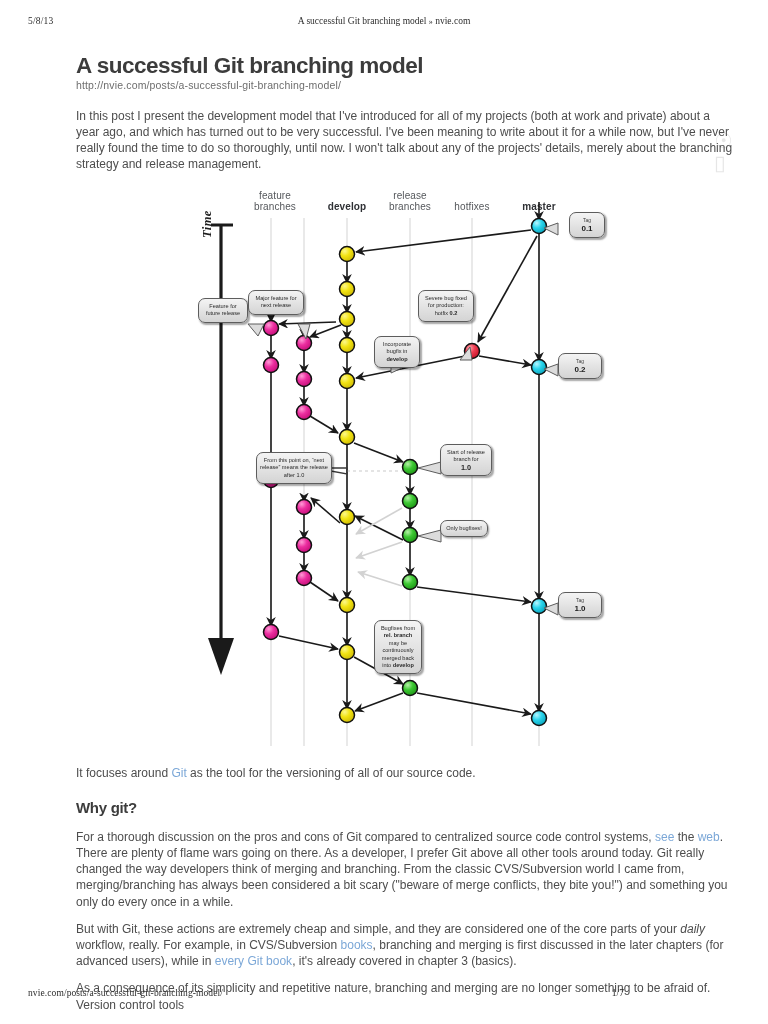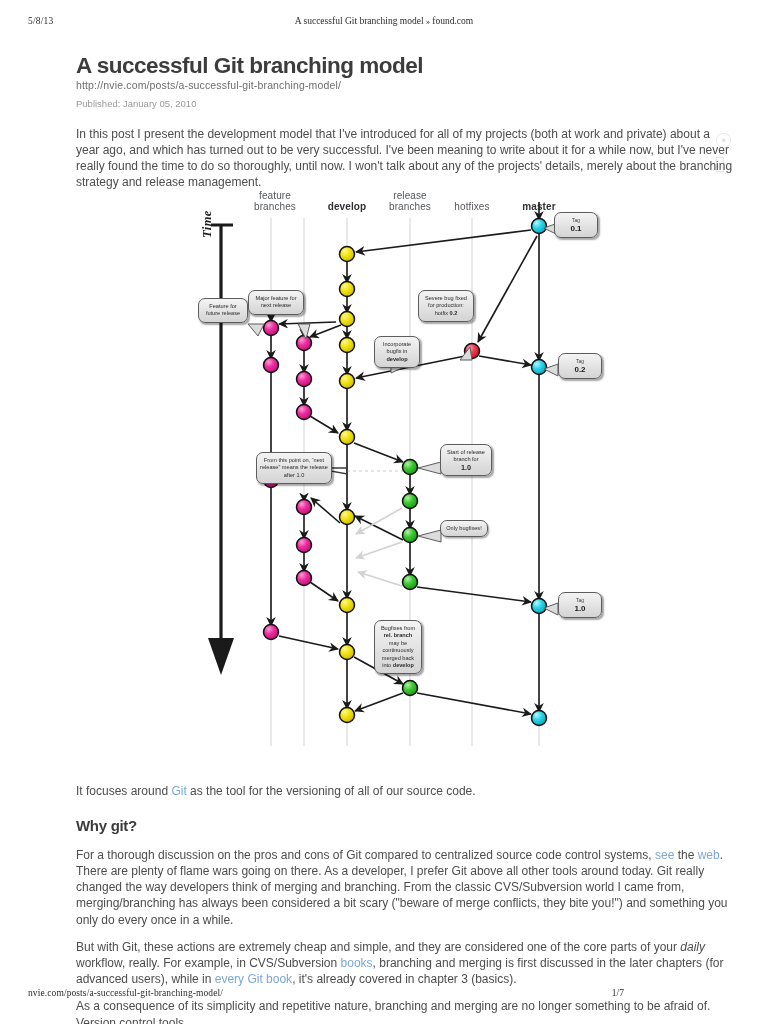--- a/index.html
+++ b/index.html
@@ -92,31 +92,30 @@
   .bub .big { font-size:7.3px; font-weight:bold; display:block; }
 </style>
 </head>
 <body>
 
 <div class="print-head">
   <span class="ph-date">5/8/13</span>
   <span class="ph-title">
     <span>A successful Git branching model</span>
     <span class="sep">»</span>
-    <span>found.com</span>
+    <span>nvie.com</span>
   </span>
 </div>
 
 <div class="artifact">☉<br>▯</div>
 
 <div class="article">
 
   <h1 class="title">A successful Git branching model</h1>
   <div class="permalink">http://nvie.com/posts/a-successful-git-branching-model/</div>
-  <div class="published">Published: January 05, 2010</div>
 
   <p class="body intro">In this post I present the development model that I've introduced for all of my projects (both at work and private) about a year ago, and which has turned out to be very successful. I've been meaning to write about it for a while now, but I've never really found the time to do so thoroughly, until now. I won't talk about any of the projects' details, merely about the branching strategy and release management.</p>
 
   <div style="height:592px"></div>
 
   <p class="body below-fig"><span>It focuses around </span><a class="lnk" href="#">Git</a><span> as the tool for the versioning of all of our source code.</span></p>
 
   <div class="gap-18"></div>
   <h2 class="section">Why git?</h2>
   <div class="gap-13"></div>
@@ -342,21 +341,21 @@
   <div class="bub" style="left:232px; top:100px; width:56px;"><span>Severe bug fixed for production: hotfix </span><b>0.2</b></div>
 
   <div class="bub" style="left:70px; top:262px; width:76px;">From this point on, “next release” means the release after 1.0</div>
 
   <div class="bub" style="left:254px; top:254px; width:52px;"><span>Start of release branch for</span><span class="big">1.0</span></div>
 
   <div class="bub" style="left:254px; top:330px; width:48px;">Only bugfixes!</div>
 
   <div class="bub" style="left:188px; top:430px; width:48px;"><span>Bugfixes from </span><b>rel. branch</b><span> may be continuously merged back into </span><b>develop</b></div>
 
-  <div class="bub" style="left:368px; top:22px; width:44px;">
+  <div class="bub" style="left:383px; top:22px; width:36px;">
       <span class="tagword">Tag</span>
       <span class="tagver">0.1</span>
     </div>
 
   <div class="bub" style="left:372px; top:163px; width:44px;">
       <span class="tagword">Tag</span>
       <span class="tagver">0.2</span>
     </div>
 
   <div class="bub" style="left:372px; top:402px; width:44px;">

